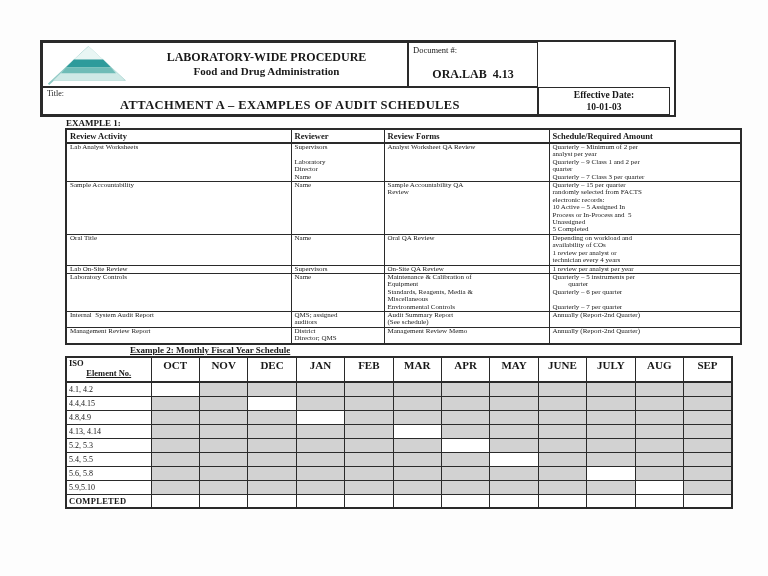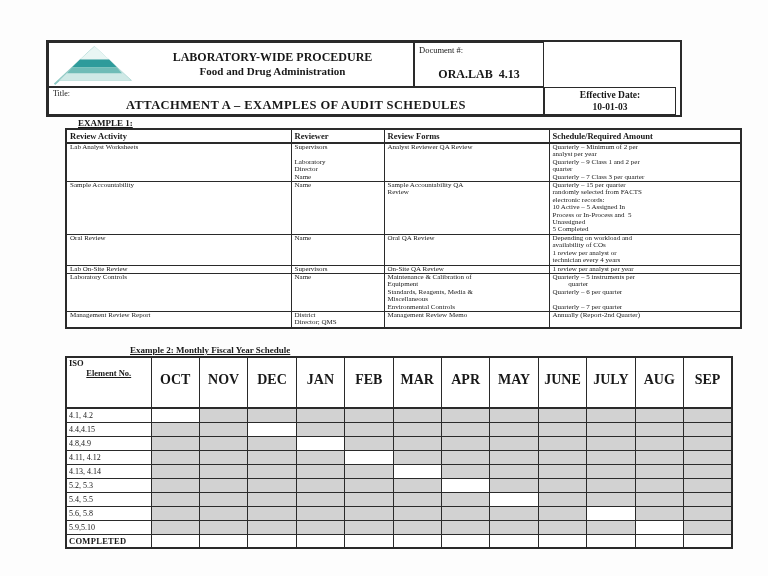--- a/index.html
+++ b/index.html
@@ -5,21 +5,21 @@
   html,body { margin:0; padding:0; }
   body {
     width:768px; height:576px; background:#ffffff;
     font-family:"Liberation Serif","DejaVu Serif",serif;
     color:#181818;
   }
   .page { position:relative; width:768px; height:576px; overflow:hidden; background:#fdfdfd; }
 
   
   .header-grid {
-    position:absolute; left:46px; top:40px; width:632px;
+    position:absolute; left:40px; top:40px; width:632px;
     display:grid; grid-template-columns:366px 130px 132px; grid-template-rows:45px 28px;
     border:2px solid #2a2a2a; background:#fff;
   }
   .hcell { border:1px solid #2a2a2a; box-sizing:border-box; overflow:hidden; }
   .org-cell { display:flex; align-items:center; }
   .logo-box { width:78px; height:40px; margin-left:5px; flex:0 0 auto; }
   .org-text { flex:1; text-align:center; font-weight:bold; line-height:1.15; }
   .org-line1 { font-size:12px; }
   .org-line2 { font-size:11px; }
   .doc-cell { padding:2px 4px; }
@@ -29,21 +29,21 @@
   .ver-row { height:17px; border-bottom:1px solid #2a2a2a; font-size:9.5px; padding:2px 4px; box-sizing:border-box; }
   .pagenum-row { flex:1; display:flex; align-items:center; justify-content:center; font-weight:bold; font-size:11.5px; }
   .title-cell { grid-column:1 / 3; padding:1px 4px; }
   .title-label { font-size:8px; }
   .title-text { text-align:center; font-weight:bold; font-size:12.5px; letter-spacing:0.4px; margin-top:0px; }
   .eff-cell { display:flex; flex-direction:column; align-items:center; justify-content:center; font-weight:bold; font-size:9.5px; line-height:1.3; text-align:center; }
 
   
   .ex1-heading {
     position:absolute; left:66px; top:118px;
-    font-size:9px; font-weight:bold; text-decoration:underline;margin-left:12px;
+    font-size:9px; font-weight:bold; 
   }
   table.ex1 {
     position:absolute; left:65px; top:128px; width:675px;
     border-collapse:collapse; table-layout:fixed; background:#fff;
     border:2px solid #2a2a2a;
   }
   table.ex1 th {
     border:1px solid #2a2a2a; border-bottom:2px solid #2a2a2a;
     font-size:8.5px; text-align:left; padding:1px 3px; font-weight:bold;
   }
@@ -57,21 +57,21 @@
     position:absolute; left:130px; top:345px;
     font-size:9px; font-weight:bold; text-decoration:underline;
   }
   table.ex2 {
     position:absolute; left:65px; top:356px; width:668px;
     border-collapse:collapse; table-layout:fixed; background:#fff;
     border:2px solid #2a2a2a;
   }
   table.ex2 th {
     border:1px solid #2a2a2a; border-bottom:2px solid #2a2a2a;
-    font-size:14px; font-weight:bold; padding:14px 0; height:21px; vertical-align:top;text-align:center;
+    font-size:11px; font-weight:bold; padding:1px 0; height:21px; vertical-align:top;text-align:center;
   }
   table.ex2 th.corner { text-align:left; padding:0 2px; font-size:8.5px; line-height:1.2; }
   table.ex2 th.corner .u { text-decoration:underline;text-align:center; }
   table.ex2 td { border:1px solid #2a2a2a; height:14px; padding:0 2px; box-sizing:border-box; }
   td.iso-label { font-size:8px; background:#fff; white-space:nowrap;margin-top:44px; }
   td.iso-label.completed { font-weight:bold; font-size:8.5px; letter-spacing:0.3px; }
   td.open-cell { background:#ffffff; }
   td.shaded-cell { background:#d2d2d2; }
 </style>
 </head>
@@ -127,42 +127,42 @@
       </tr>
     </thead>
     <tbody>
         <tr>
           <td>Lab Analyst Worksheets</td>
           <td>Supervisors
 
 Laboratory
 Director
 Name</td>
-          <td>Analyst Reviewer QA Review</td>
+          <td>Analyst Worksheet QA Review</td>
           <td>Quarterly – Minimum of 2 per
 analyst per year
 Quarterly – 9 Class 1 and 2 per
 quarter
 Quarterly – 7 Class 3 per quarter</td>
         </tr>
         <tr>
           <td>Sample Accountability</td>
           <td>Name</td>
           <td>Sample Accountability QA
 Review</td>
           <td>Quarterly – 15 per quarter
 randomly selected from FACTS
 electronic records:
 10 Active – 5 Assigned In
 Process or In-Process and  5
 Unassigned
 5 Completed</td>
         </tr>
         <tr>
-          <td>Oral Review</td>
+          <td>Oral Title</td>
           <td>Name</td>
           <td>Oral QA Review</td>
           <td>Depending on workload and
 availability of COs
 1 review per analyst or
 technician every 4 years</td>
         </tr>
         <tr>
           <td>Lab On-Site Review</td>
           <td>Supervisors</td>
@@ -175,20 +175,28 @@
           <td>Maintenance &amp; Calibration of
 Equipment
 Standards, Reagents, Media &amp;
 Miscellaneous
 Environmental Controls</td>
           <td>Quarterly – 5 instruments per
 &nbsp;&nbsp;&nbsp;&nbsp;&nbsp;&nbsp;&nbsp;&nbsp;&nbsp;quarter
 Quarterly – 6 per quarter
 
 Quarterly – 7 per quarter</td>
+        </tr>
+        <tr>
+          <td>Internal  System Audit Report</td>
+          <td>QMS; assigned
+auditors</td>
+          <td>Audit Summary Report
+(See schedule)</td>
+          <td>Annually (Report-2nd Quarter)</td>
         </tr>
         <tr>
           <td>Management Review Report</td>
           <td>District
 Director; QMS</td>
           <td>Management Review Memo</td>
           <td>Annually (Report-2nd Quarter)</td>
         </tr>
       </tbody>
   </table>
@@ -258,35 +266,20 @@
           <td class="shaded-cell" style="background: rgb(210, 210, 210);"></td>
           <td class="shaded-cell" style="background: rgb(210, 210, 210);"></td>
           <td class="shaded-cell" style="background: rgb(210, 210, 210);"></td>
           <td class="shaded-cell" style="background: rgb(210, 210, 210);"></td>
           <td class="shaded-cell" style="background: rgb(210, 210, 210);"></td>
           <td class="shaded-cell" style="background: rgb(210, 210, 210);"></td>
           <td class="shaded-cell" style="background: rgb(210, 210, 210);"></td>
           <td class="shaded-cell" style="background: rgb(210, 210, 210);"></td>
         </tr>
         <tr>
-          <td class="iso-label">4.11, 4.12</td>
-          <td class="shaded-cell" style="background: rgb(210, 210, 210);"></td>
-          <td class="shaded-cell" style="background: rgb(210, 210, 210);"></td>
-          <td class="shaded-cell" style="background: rgb(210, 210, 210);"></td>
-          <td class="shaded-cell" style="background: rgb(210, 210, 210);"></td>
-          <td class="open-cell"></td>
-          <td class="shaded-cell" style="background: rgb(210, 210, 210);"></td>
-          <td class="shaded-cell" style="background: rgb(210, 210, 210);"></td>
-          <td class="shaded-cell" style="background: rgb(210, 210, 210);"></td>
-          <td class="shaded-cell" style="background: rgb(210, 210, 210);"></td>
-          <td class="shaded-cell" style="background: rgb(210, 210, 210);"></td>
-          <td class="shaded-cell" style="background: rgb(210, 210, 210);"></td>
-          <td class="shaded-cell" style="background: rgb(210, 210, 210);"></td>
-        </tr>
-        <tr>
           <td class="iso-label">4.13, 4.14</td>
           <td class="shaded-cell" style="background: rgb(210, 210, 210);"></td>
           <td class="shaded-cell" style="background: rgb(210, 210, 210);"></td>
           <td class="shaded-cell" style="background: rgb(210, 210, 210);"></td>
           <td class="shaded-cell" style="background: rgb(210, 210, 210);"></td>
           <td class="shaded-cell" style="background: rgb(210, 210, 210);"></td>
           <td class="open-cell"></td>
           <td class="shaded-cell" style="background: rgb(210, 210, 210);"></td>
           <td class="shaded-cell" style="background: rgb(210, 210, 210);"></td>
           <td class="shaded-cell" style="background: rgb(210, 210, 210);"></td>

